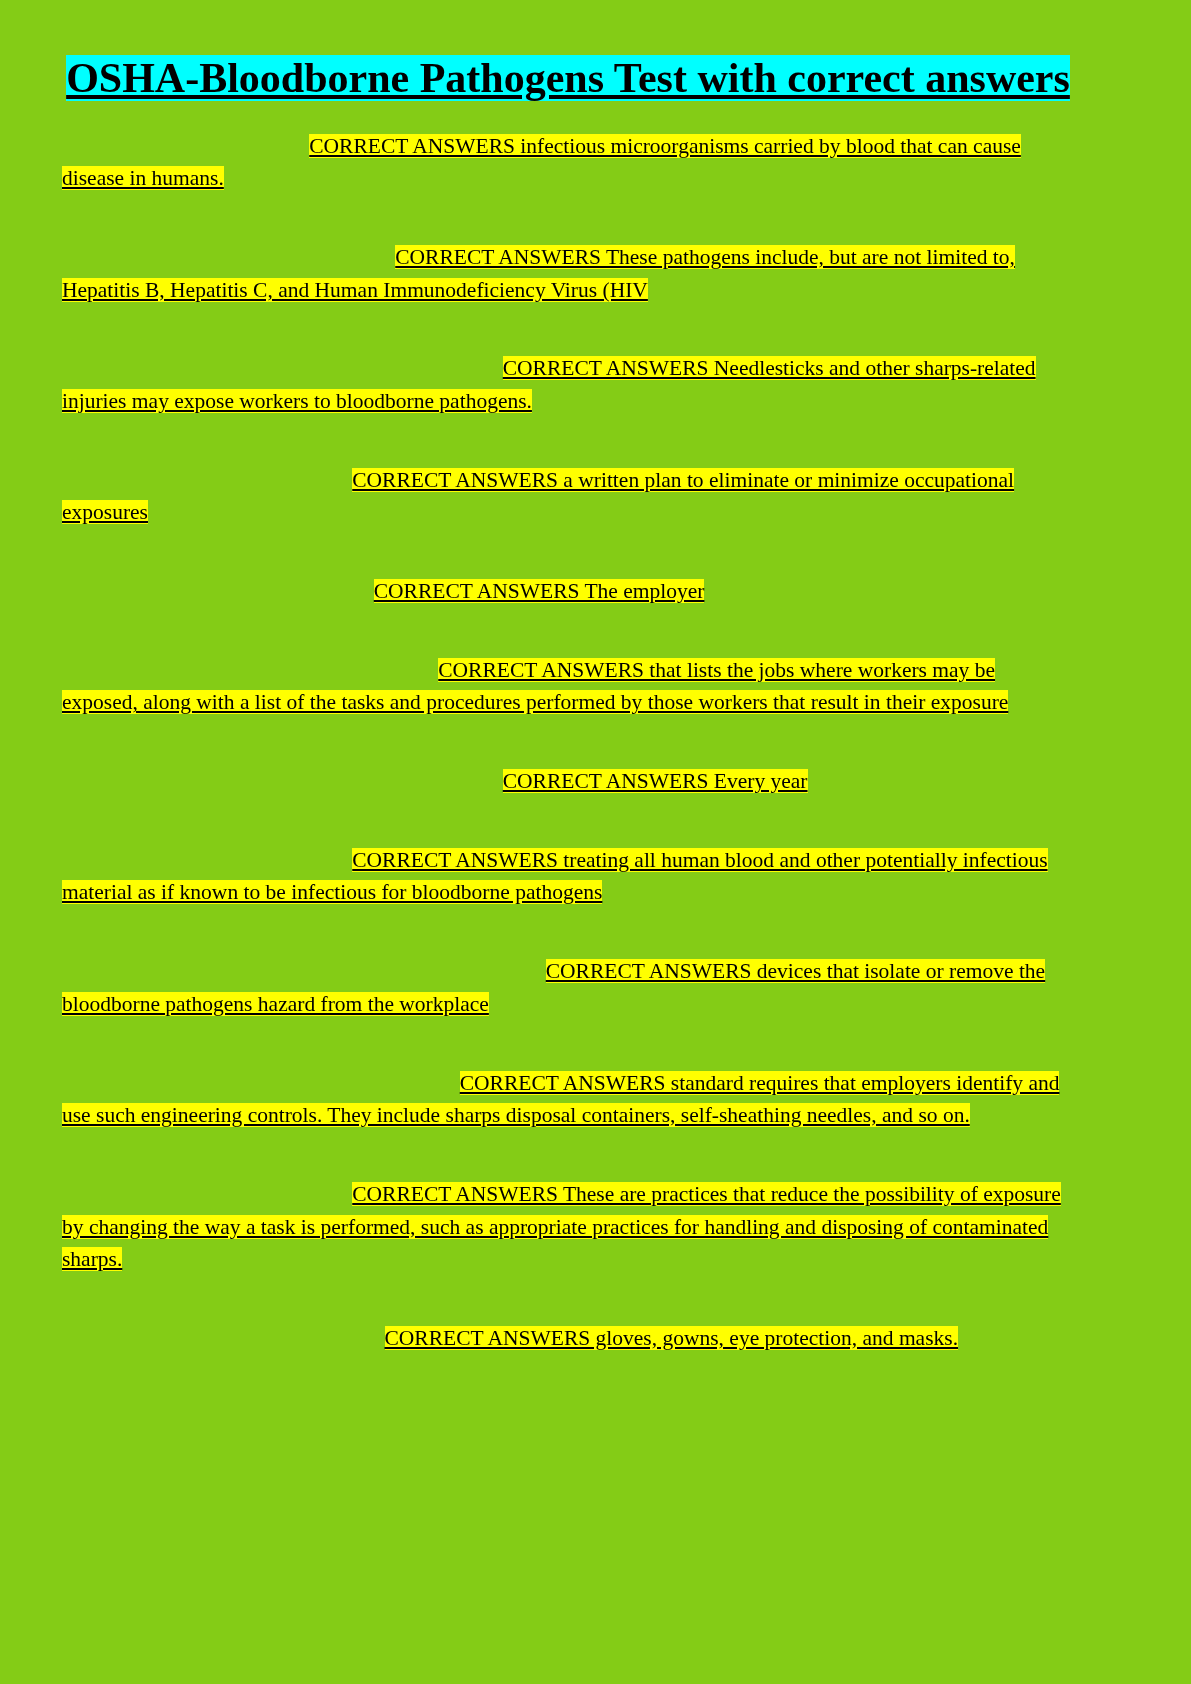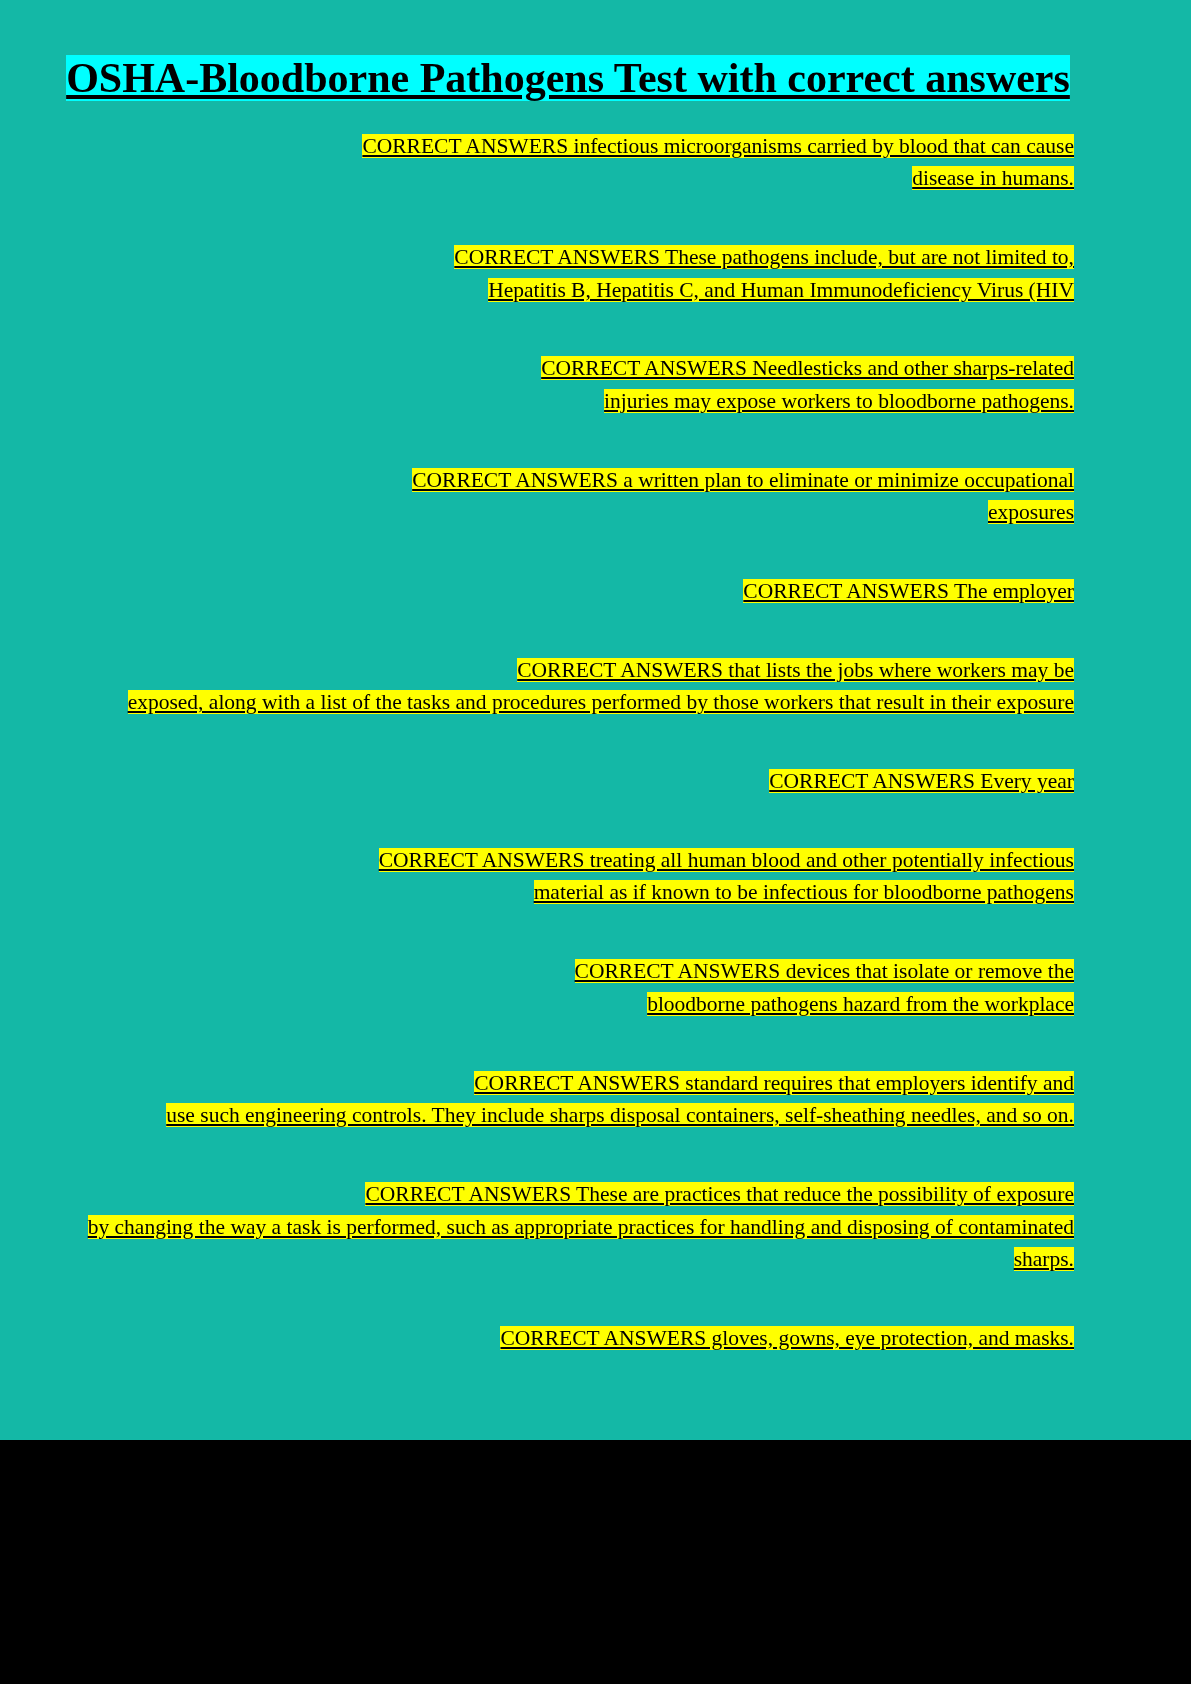--- a/index.html
+++ b/index.html
@@ -3,22 +3,22 @@
 <meta charset="utf-8">
 <style>
   html, body {
     margin: 0;
     padding: 0;
     background: #000000;
   }
   .page {
     position: relative;
     width: 1191px;
-    height: 1440px;
-    background: #14b8a6;
+    height: 1684px;
+    background: #84cc16;
     overflow: hidden;
     font-family: "Liberation Serif", serif;
   }
   .doc {
     position: absolute;
     left: 62px;
     top: 52px;
     width: 1012px;
   }
   .title {
@@ -33,21 +33,21 @@
     color: #000000;
     text-decoration: underline;
     box-decoration-break: clone;
     -webkit-box-decoration-break: clone;
   }
   .qa {
     font-size: 21.5px;
     line-height: 1.52;
     margin: 0;
     padding: 0;
-    text-align: right;
+    text-align: left;
   }
   .qa .hl {
     background: #ffff00;
     color: #000000;
     text-decoration: underline;
     box-decoration-break: clone;
     -webkit-box-decoration-break: clone;
   }
   .gap-sm { height: 22px; }
   .gap-md { height: 46px; }

